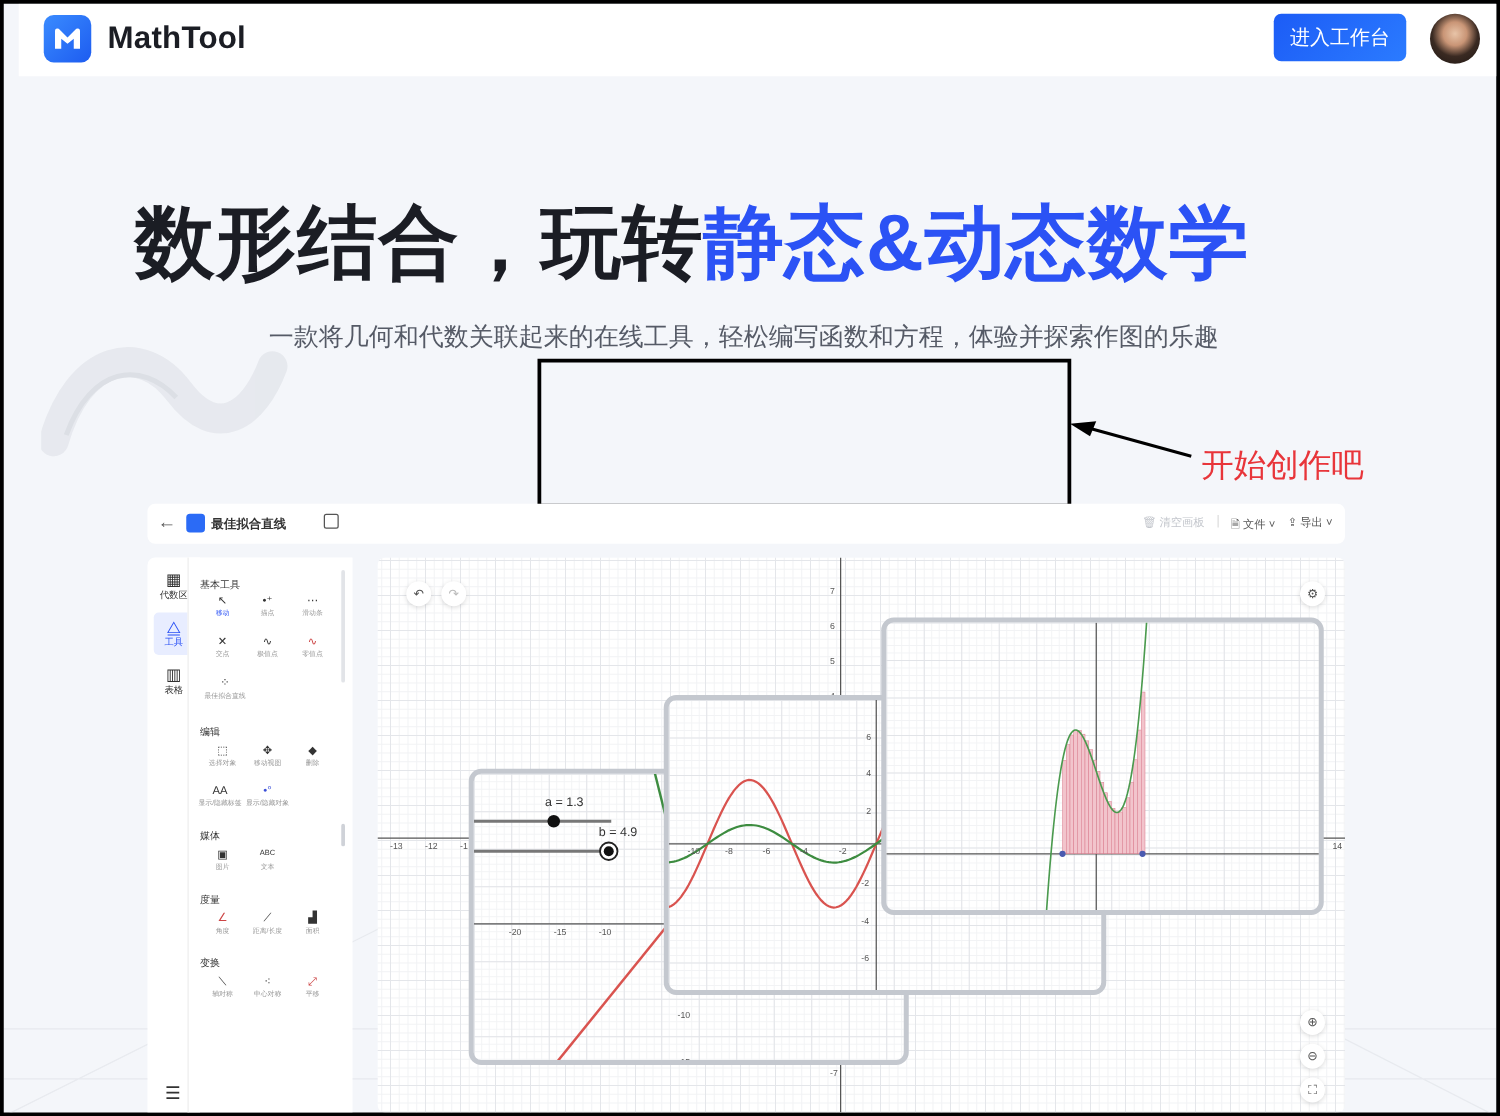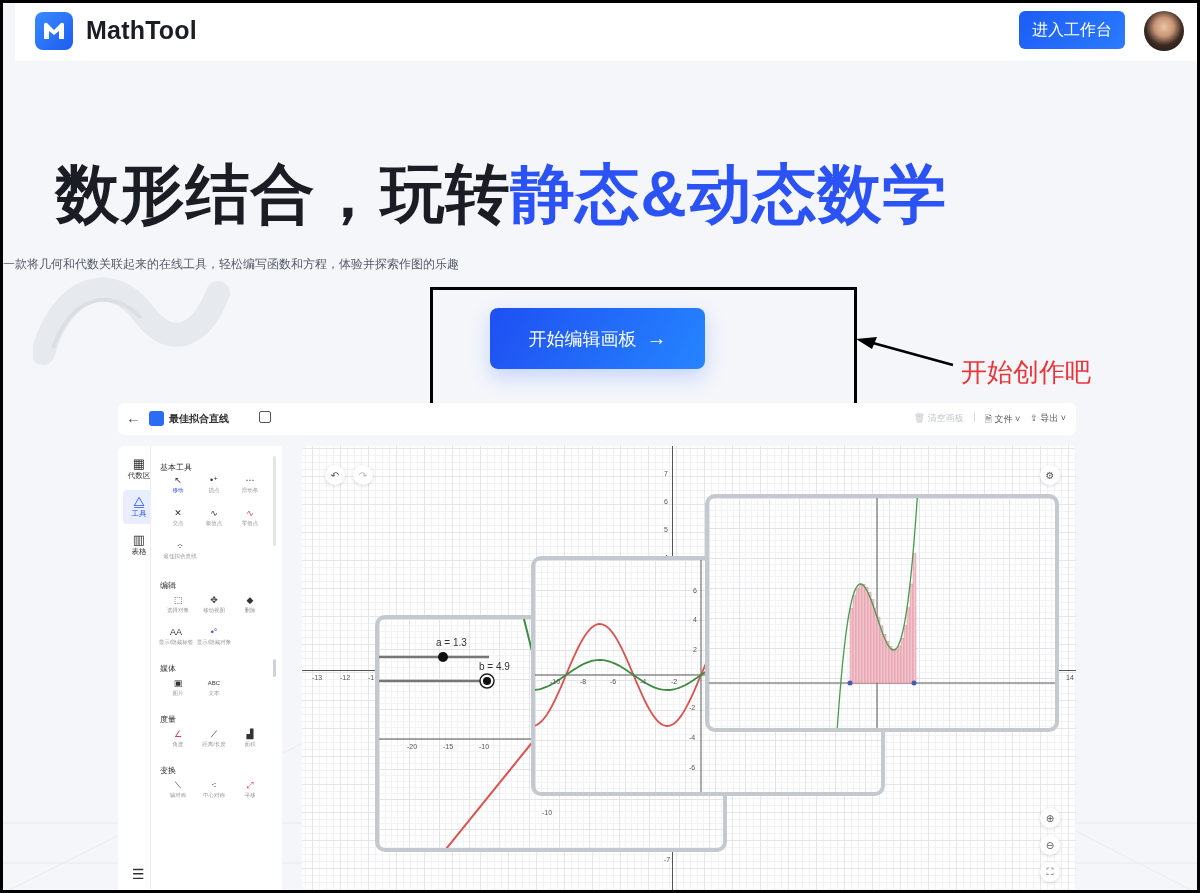--- a/index.html
+++ b/index.html
@@ -12,23 +12,23 @@
 .brand{position:absolute;left:71px;top:13px;font-size:25px;font-weight:700;color:#1b1d24;letter-spacing:.2px}
 .nav{position:absolute;left:464px;top:16px;display:flex;gap:0}
 .nav span{font-size:17px;color:#2d2f36;margin-right:36px;white-space:nowrap}
 .nav span.active{color:#2358ff;font-weight:700}
 .nav .chev{display:inline-block;font-size:11px;color:#aab;margin-left:6px;transform:translateY(-2px)}
 .cta-top{position:absolute;left:1004px;top:8px;width:106px;height:38px;border-radius:6px;background:linear-gradient(135deg,#1c5cf6,#2b7bff);color:#fff;font-size:16px;display:flex;align-items:center;justify-content:center}
 .avatar{position:absolute;left:1129px;top:8px;width:40px;height:40px;border-radius:50%;background:radial-gradient(circle at 50% 40%,#e8c4a8 0,#c99576 30%,#3a2a22 58%,#1c1512 100%);overflow:hidden}
 
 .deco{position:absolute;left:30px;top:260px;width:200px;height:120px;opacity:.55}
 .deco2{position:absolute;left:0;top:700px;width:1194px;height:190px;opacity:.35}
-.h1{position:absolute;left:0;top:148px;width:997px;text-align:center;font-size:64px;font-weight:900;color:#1b1d24;letter-spacing:1px}
+.h1{position:absolute;left:0;top:148px;width:997px;text-align:right;font-size:64px;font-weight:900;color:#1b1d24;letter-spacing:1px}
 .h1 .blue{color:#2b52f5}
-.sub{position:absolute;left:0;top:253px;width:972px;text-align:left;font-size:12px;color:#555a66}
+.sub{position:absolute;left:0;top:253px;width:972px;text-align:right;font-size:20px;color:#555a66}
 .annot-box{position:absolute;left:427px;top:284px;width:427px;height:119px;border:3px solid #000}
 .start-btn{position:absolute;left:487px;top:305px;width:215px;height:61px;border-radius:8px;background:linear-gradient(120deg,#1f4ff2,#2585ff);color:#fff;font-size:18px;display:flex;align-items:center;justify-content:center;box-shadow:0 8px 20px rgba(60,110,255,.25)}
 .start-btn .arr{margin-left:10px;font-size:20px}
 .arrow-svg{position:absolute;left:850px;top:330px}
 .annot-text{position:absolute;left:958px;top:352px;font-size:26px;color:#e8353a}
 
 .ed-bar{position:absolute;left:115px;top:400px;width:958px;height:32px;background:#fff;border-radius:6px;display:flex;align-items:center}
 .ed-back{position:absolute;left:8px;top:6px;font-size:15px;color:#555}
 .ed-fileicon{position:absolute;left:31px;top:8px;width:15px;height:15px;border-radius:3px;background:#2b6bf6}
 .ed-title{position:absolute;left:51px;top:9px;font-size:10px;font-weight:700;color:#333}
@@ -83,24 +83,20 @@
     <path d="M20 85 C40 30 80 25 108 55" stroke="#c8ccd3" stroke-width="4" fill="none"></path>
   </svg>
   <svg class="deco2" viewBox="0 0 1194 190">
     <path d="M0 190 L300 40 M1194 190 L900 40 M0 120 L1194 120 M0 160 L1194 160" stroke="#d0d4da" stroke-width="1" fill="none"></path>
   </svg>
 
   <div class="h1"><span>数形结合，玩转</span><span class="blue">静态&amp;动态数学</span></div>
   <div class="sub">一款将几何和代数关联起来的在线工具，轻松编写函数和方程，体验并探索作图的乐趣</div>
 
   <div class="annot-box"></div>
-  <div class="start-btn">
-      <span>开始编辑画板</span>
-      <span class="arr">→</span>
-    </div>
   <svg class="arrow-svg" width="105" height="40">
     <path d="M100 32 L20 10" stroke="#000" stroke-width="2.5"></path>
     <path d="M3 6 L24 4 L19 16 Z" fill="#000"></path>
   </svg>
   <div class="annot-text">开始创作吧</div>
 
   <div class="ed-bar">
     <span class="ed-back">←</span>
     <span class="ed-fileicon"></span>
     <span class="ed-title">最佳拟合直线</span>

